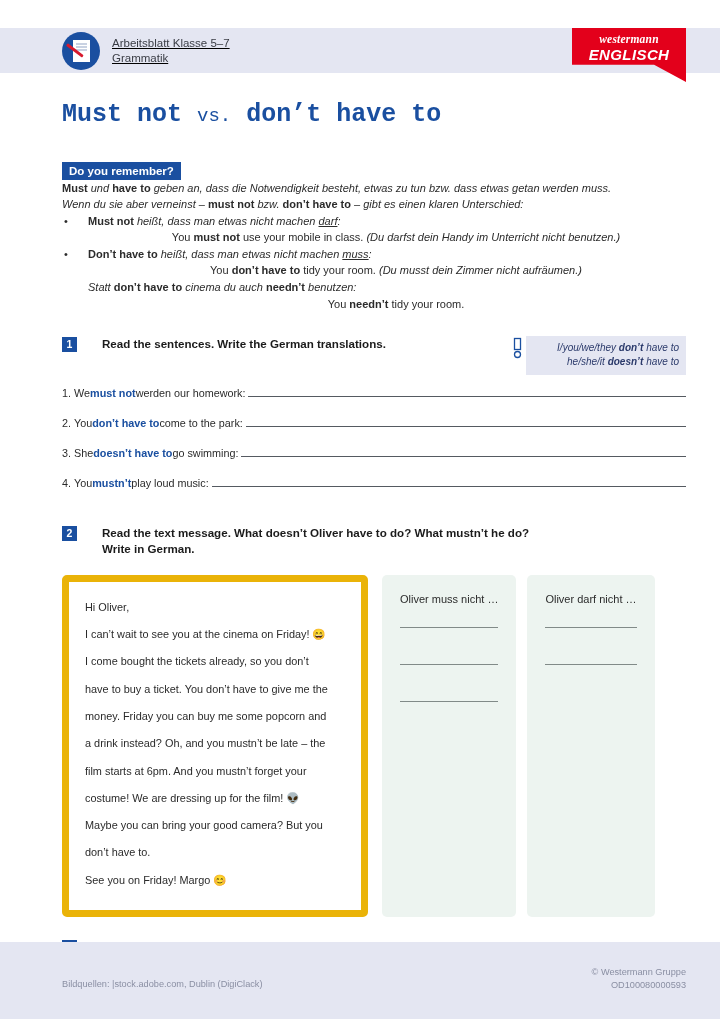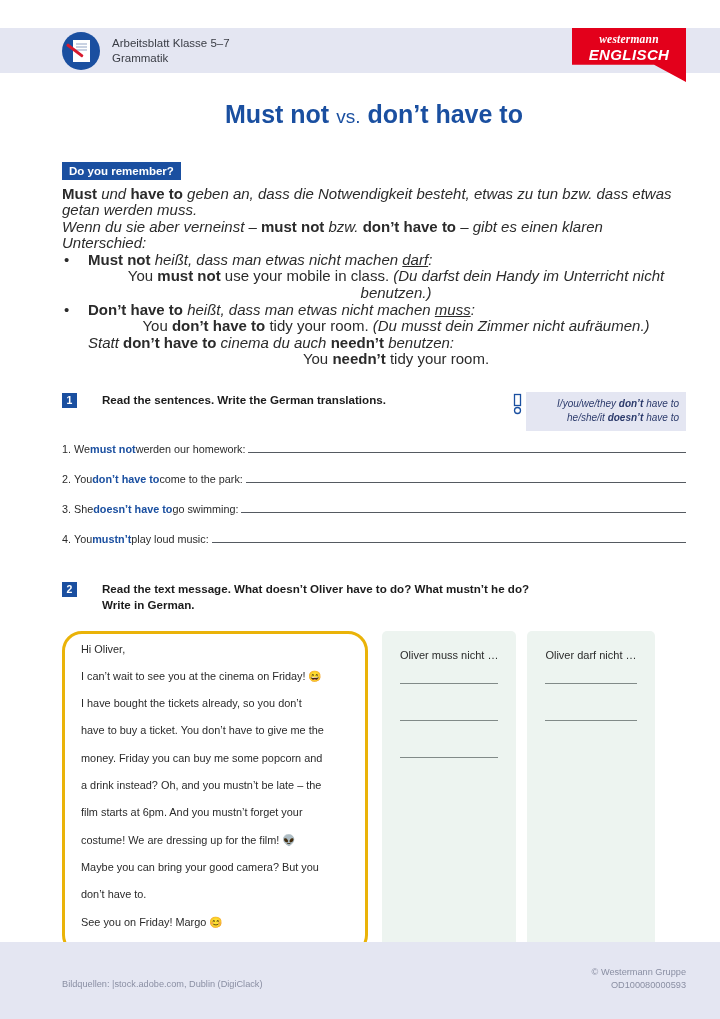--- a/index.html
+++ b/index.html
@@ -26,20 +26,21 @@
     width: 720px; height: 45px;
     background: #e4e6f2;
   }
   .header-inner {
     position: absolute;
     left: 62px; top: 30px;
     display: flex;
     align-items: center;
     gap: 12px;
     height: 42px;
+    text-decoration: underline;
   }
   .doc-logo {
     width: 38px; height: 38px;
     border-radius: 50%;
     background: #1a4fa0;
     position: relative;
     flex: none;
   }
   .doc-logo .sheet {
     position: absolute;
@@ -99,45 +100,43 @@
   }
 
   
   .content {
     position: absolute;
     left: 62px; top: 92px;
     width: 624px;
   }
 
   .title {
-    font-family: Liberation Sans, sans-serif;
+    font-family: Liberation Mono, monospace;
     font-size: 25px;
     color: #1a4fa0;
-    text-align: center;
     margin-top: 8px;
   }
   .title b { font-weight: bold; }
   .title .vs {
     font-weight: normal;
     font-size: 19px;
   }
 
   
   .remember-tag {
     display: inline-block;
     background: #1a4fa0;
     color: #ffffff;
     font-size: 11.5px;
     font-weight: bold;
     padding: 2.5px 7px 3px 7px;
     margin-top: 33px;
   }
   .remember-body {
-    margin-top: 6px;
-    font-size: 15px;
+    font-size: 11px;
     line-height: 16.6px;
     color: #2b2b2b;
   }
   .remember-body i { font-style: italic; }
   .remember-body b { font-weight: bold; }
   .remember-body u { text-decoration: underline; }
   .bullet-row {
     display: flex;
     gap: 0;
   }
@@ -227,23 +226,23 @@
   }
 
   
   .msg-row {
     display: flex;
     gap: 14px;
     margin-top: 17px;
   }
   .msg-bubble {
     width: 306px;
-    border: 3px solid #eab308;
-    border-radius: 20px;
-    padding: 2px 16px 16px 16px;
+    border: 7px solid #eab308;
+    border-radius: 5px;
+    padding: 12px 16px 16px 16px;
     background: #ffffff;
     flex: none;
   }
   .msg-bubble p {
     font-size: 10.9px;
     line-height: 27.3px;
     color: #2b2b2b;
   }
 
   .answer-col {
@@ -409,21 +408,21 @@
         <div class="ex-title">
           <div>Read the text message. What doesn’t Oliver have to do? What mustn’t he do?</div>
           <div>Write in German.</div>
         </div>
       </div>
 
       <div class="msg-row">
         <div class="msg-bubble">
           <p>Hi Oliver,</p>
           <p>I can’t wait to see you at the cinema on Friday! 😄</p>
-          <p>I have bought the tickets already, so you don’t</p>
+          <p>I come bought the tickets already, so you don’t</p>
           <p>have to buy a ticket. You don’t have to give me the</p>
           <p>money. Friday you can buy me some popcorn and</p>
           <p>a drink instead? Oh, and you mustn’t be late – the</p>
           <p>film starts at 6pm. And you mustn’t forget your</p>
           <p>costume! We are dressing up for the film! 👽</p>
           <p>Maybe you can bring your good camera? But you</p>
           <p>don’t have to.</p>
           <p>See you on Friday! Margo 😊</p>
         </div>
 

